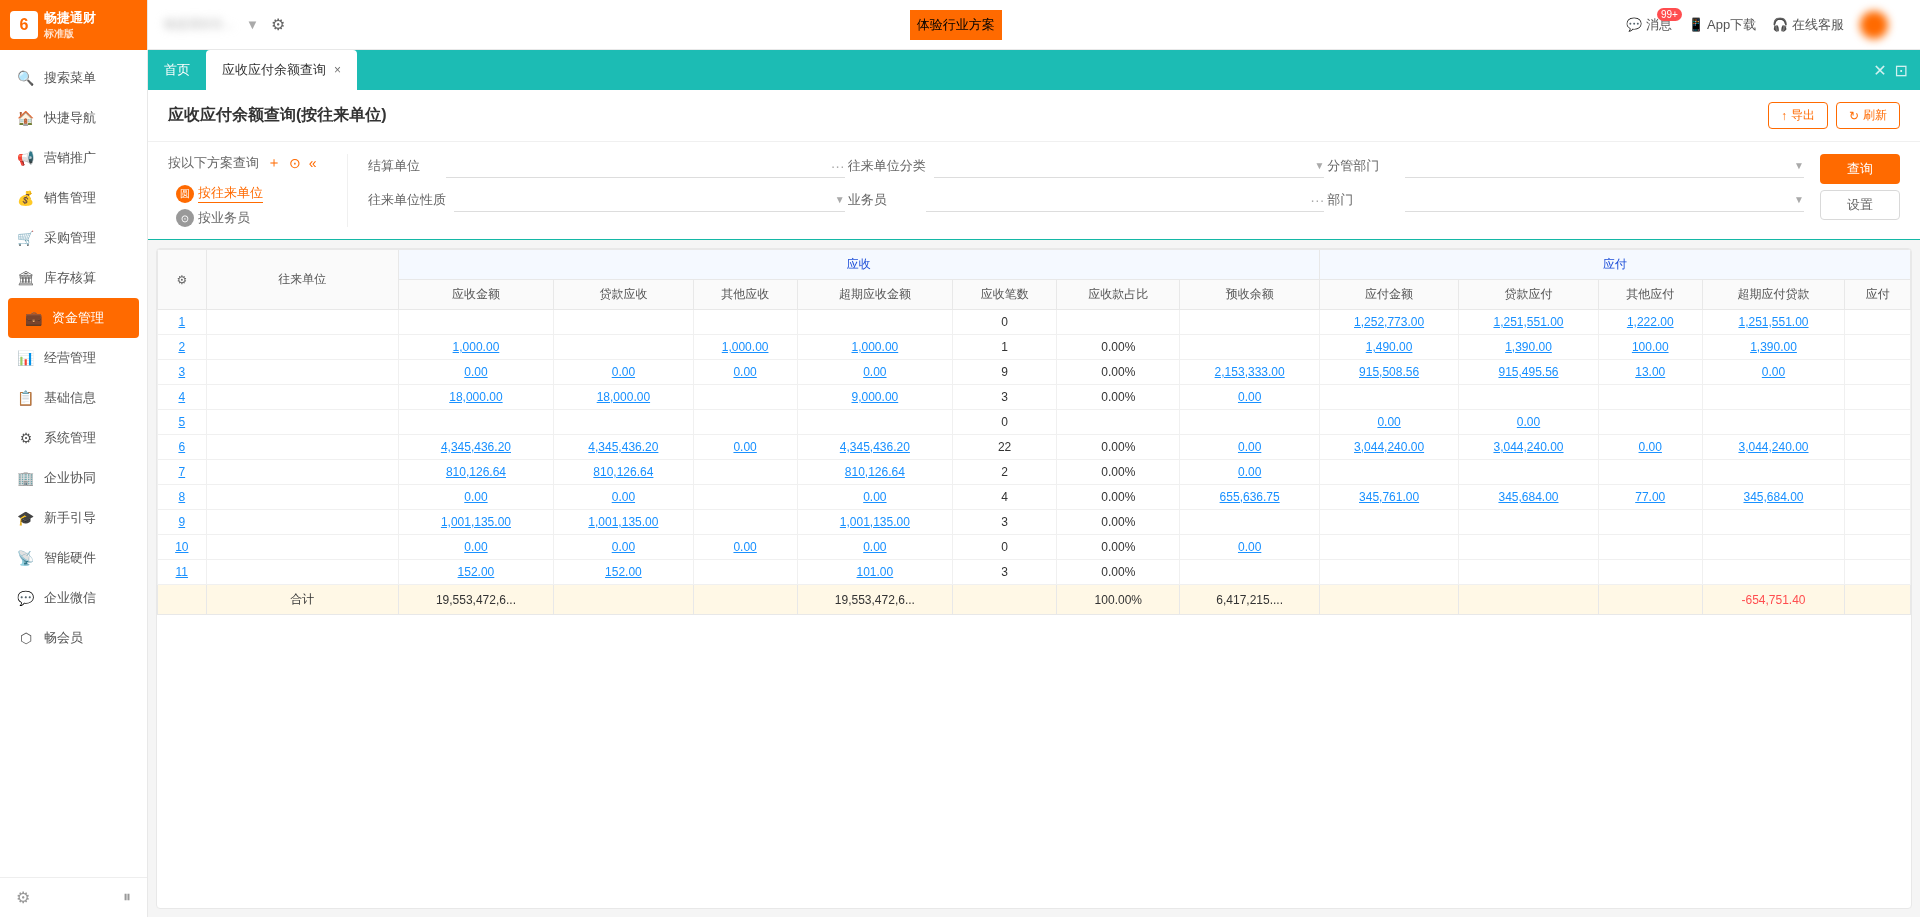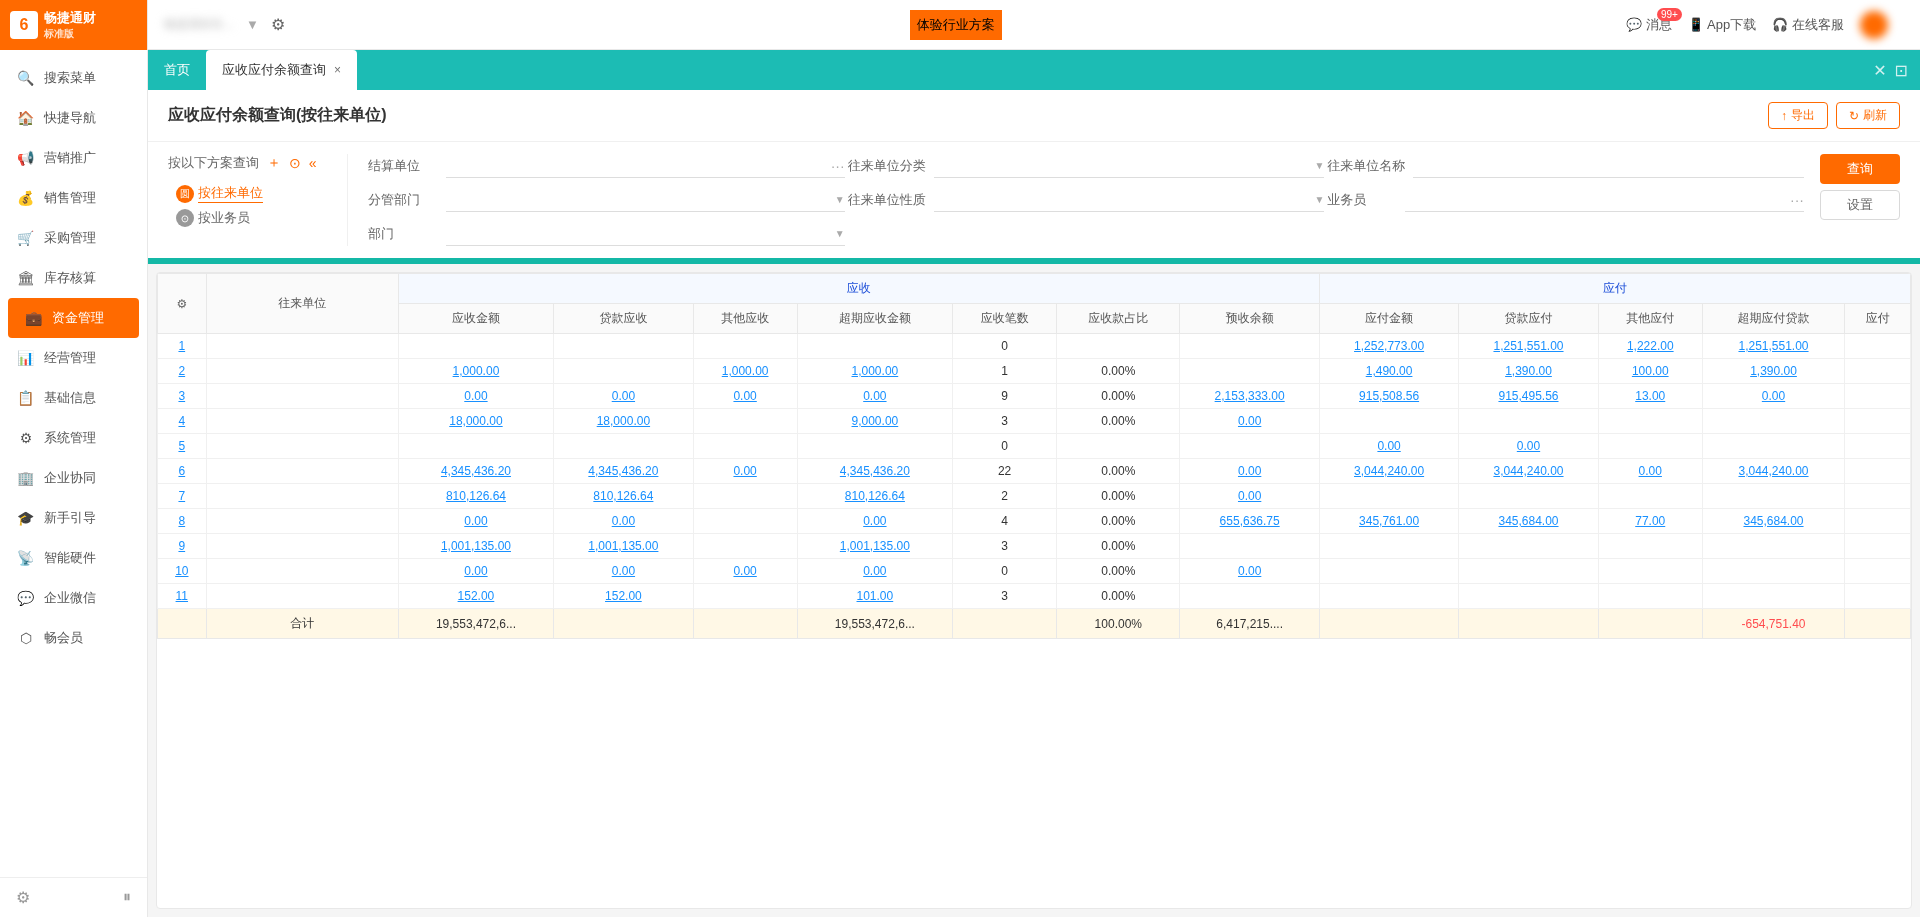--- a/index.html
+++ b/index.html
@@ -48,21 +48,21 @@
     .page-content { flex: 1; background: #f5f5f5; overflow: hidden; display: flex; flex-direction: column; }
 
     
     .page-header { background: #fff; padding: 12px 20px; display: flex; align-items: center; justify-content: space-between; border-bottom: 1px solid #f0f0f0; flex-shrink: 0; }
     .page-title { font-size: 16px; font-weight: bold; color: #333; }
     .page-header-actions { display: flex; gap: 8px; }
     .btn-export { background: #fff; color: #ff6a00; border: 1px solid #ff6a00; padding: 4px 12px; border-radius: 4px; cursor: pointer; font-size: 12px; display: flex; align-items: center; gap: 4px; }
     .btn-refresh { background: #fff; color: #ff6a00; border: 1px solid #ff6a00; padding: 4px 12px; border-radius: 4px; cursor: pointer; font-size: 12px; display: flex; align-items: center; gap: 4px; }
 
     
-    .filter-section { background: #fff; padding: 12px 20px; border-bottom: 6px solid #14b8a6; flex-shrink: 0; }
+    .filter-section { background: #fff; padding: 12px 20px; border-bottom: 1px solid #14b8a6; flex-shrink: 0; }
     .filter-header { display: flex; align-items: center; margin-bottom: 12px; gap: 8px; }
     .filter-label { color: #666; font-size: 13px; }
     .filter-icon-btn { cursor: pointer; color: #ff6a00; font-size: 14px; }
     .filter-schemes { display: flex; gap: 8px; margin-left: 8px; }
     .scheme-item { display: flex; align-items: center; gap: 4px; cursor: pointer; }
     .scheme-item .scheme-icon { width: 18px; height: 18px; background: #ff6a00; border-radius: 50%; display: flex; align-items: center; justify-content: center; color: #fff; font-size: 10px; }
     .scheme-item .scheme-label { color: #ff6a00; font-size: 13px; border-bottom: 1px solid #ff6a00; }
     .scheme-item2 { display: flex; align-items: center; gap: 4px; cursor: pointer; color: #666; }
     .scheme-item2 .scheme-icon2 { width: 18px; height: 18px; background: #999; border-radius: 50%; display: flex; align-items: center; justify-content: center; color: #fff; font-size: 10px; }
 
@@ -273,24 +273,20 @@
                 <span class="ellipsis-btn">···</span>
               </div>
             </div>
             <div class="filter-row">
               <span class="filter-field-label">往来单位分类</span>
               <div class="select-with-arrow">
                 <input type="text" style="">
                 <span class="arrow">▼</span>
               </div>
             </div>
-            <div class="filter-row">
-              <span class="filter-field-label">往来单位名称</span>
-              <input type="text" class="filter-input" style="">
-            </div>
 
             <div class="filter-row">
               <span class="filter-field-label">分管部门</span>
               <div class="select-with-arrow">
                 <input type="text" style="">
                 <span class="arrow">▼</span>
               </div>
             </div>
             <div class="filter-row">
               <span class="filter-field-label">往来单位性质</span>

